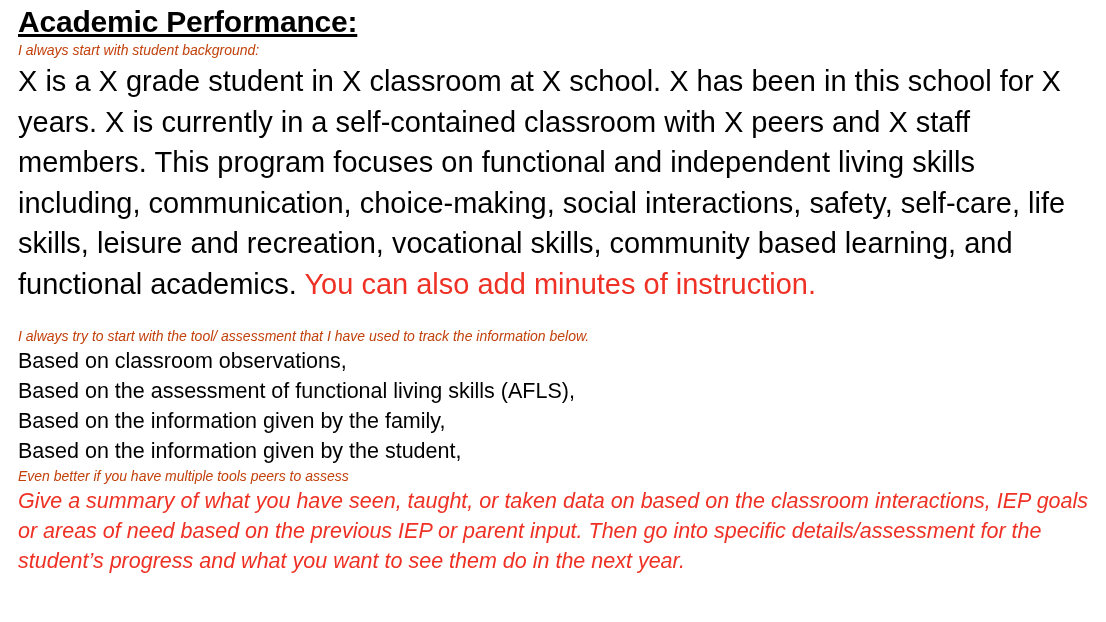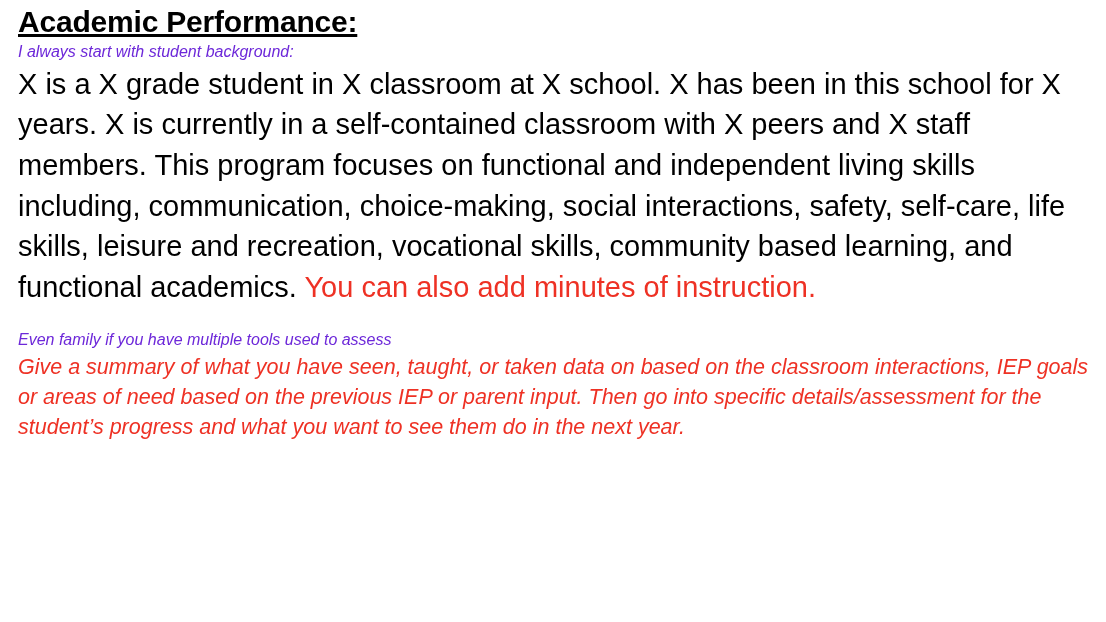--- a/index.html
+++ b/index.html
@@ -29,24 +29,24 @@
     margin: 0 0 2px 0;
     letter-spacing: -0.2px;
   }
   .red {
     color: #ee3124;
   }
   .blk {
     color: #000000;
   }
   .hint {
-    font-size: 16px;
+    font-size: 14px;
     line-height: 1.40;
     margin: 0;
-    color: #6d28d9;
+    color: #c2410c;
     font-style: italic;
   }
   .body-block {
     font-size: 29px;
     line-height: 1.40;
     margin: 0;
   }
   .spacer {
     height: 22px;
   }
@@ -69,19 +69,26 @@
 <div class="page">
 
   <h1 class="doc-title">Academic Performance:</h1>
 
   <p class="hint">I always start with student background:</p>
 
   <p class="body-block"><span class="blk">X is a X grade student in X classroom at X school. X has been in this school for X years. X is currently in a self-contained classroom with X peers and X staff members. This program focuses on functional and independent living skills including, communication, choice-making, social interactions, safety, self-care, life skills, leisure and recreation, vocational skills, community based learning, and functional academics.</span> <span class="red">You can also add minutes of instruction.</span></p>
 
   <div class="spacer"></div>
 
+  <p class="hint">I always try to start with the tool/ assessment that I have used to track the information below.</p>
 
+  <div>
+    <div class="line">Based on classroom observations,</div>
+    <div class="line">Based on the assessment of functional living skills (AFLS),</div>
+    <div class="line">Based on the information given by the family,</div>
+    <div class="line">Based on the information given by the student,</div>
+  </div>
 
-  <p class="hint">Even family if you have multiple tools used to assess</p>
+  <p class="hint">Even better if you have multiple tools peers to assess</p>
 
   <p class="block-italic-red">Give a summary of what you have seen, taught, or taken data on based on the classroom interactions, IEP goals or areas of need based on the previous IEP or parent input. Then go into specific details/assessment for the student’s progress and what you want to see them do in the next year.</p>
 
 </div>
 
 </body></html>

